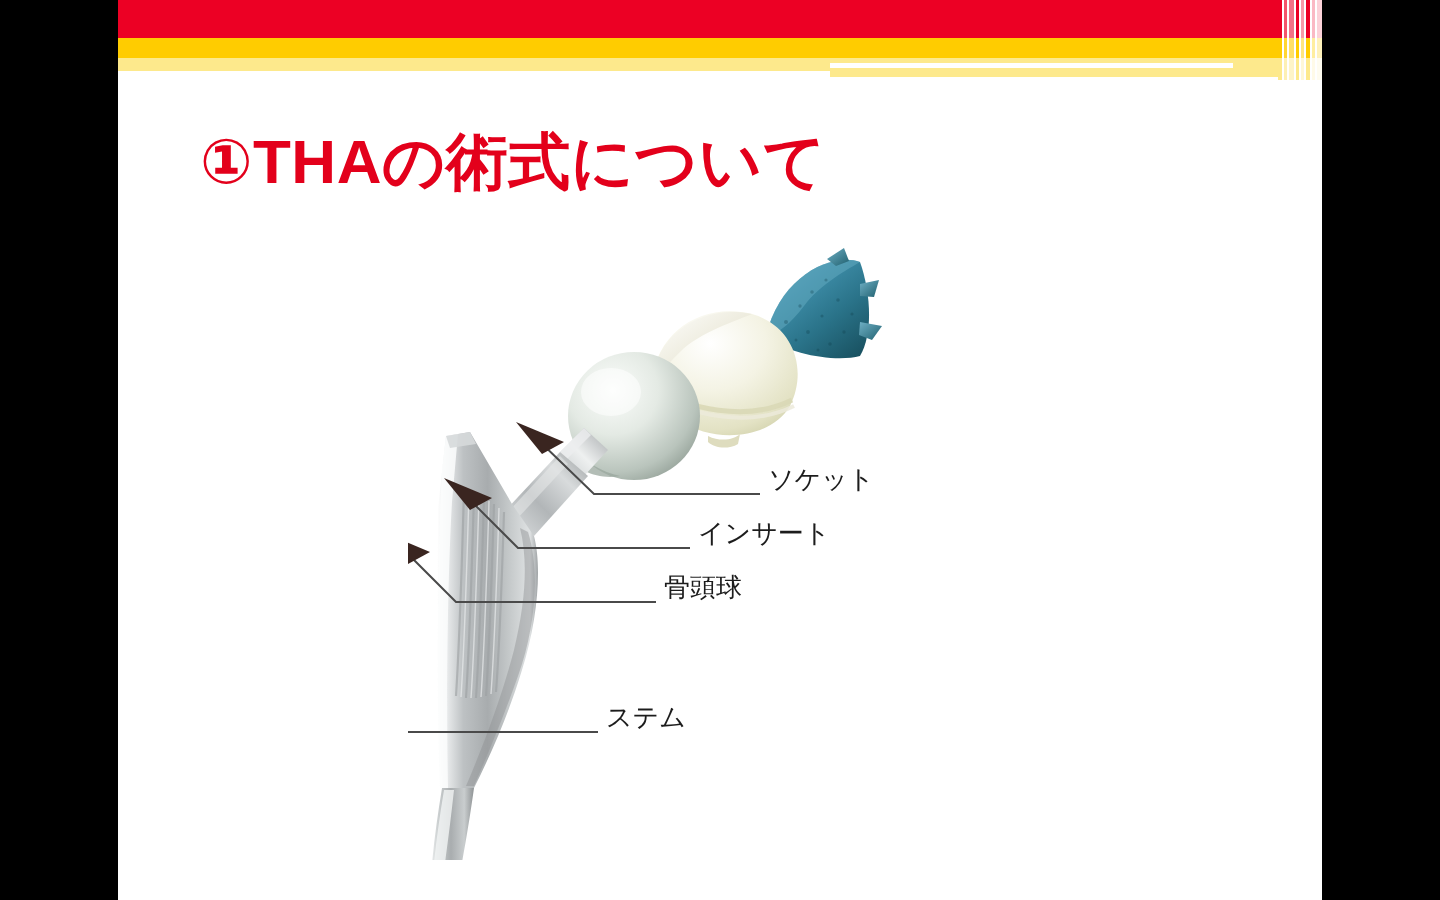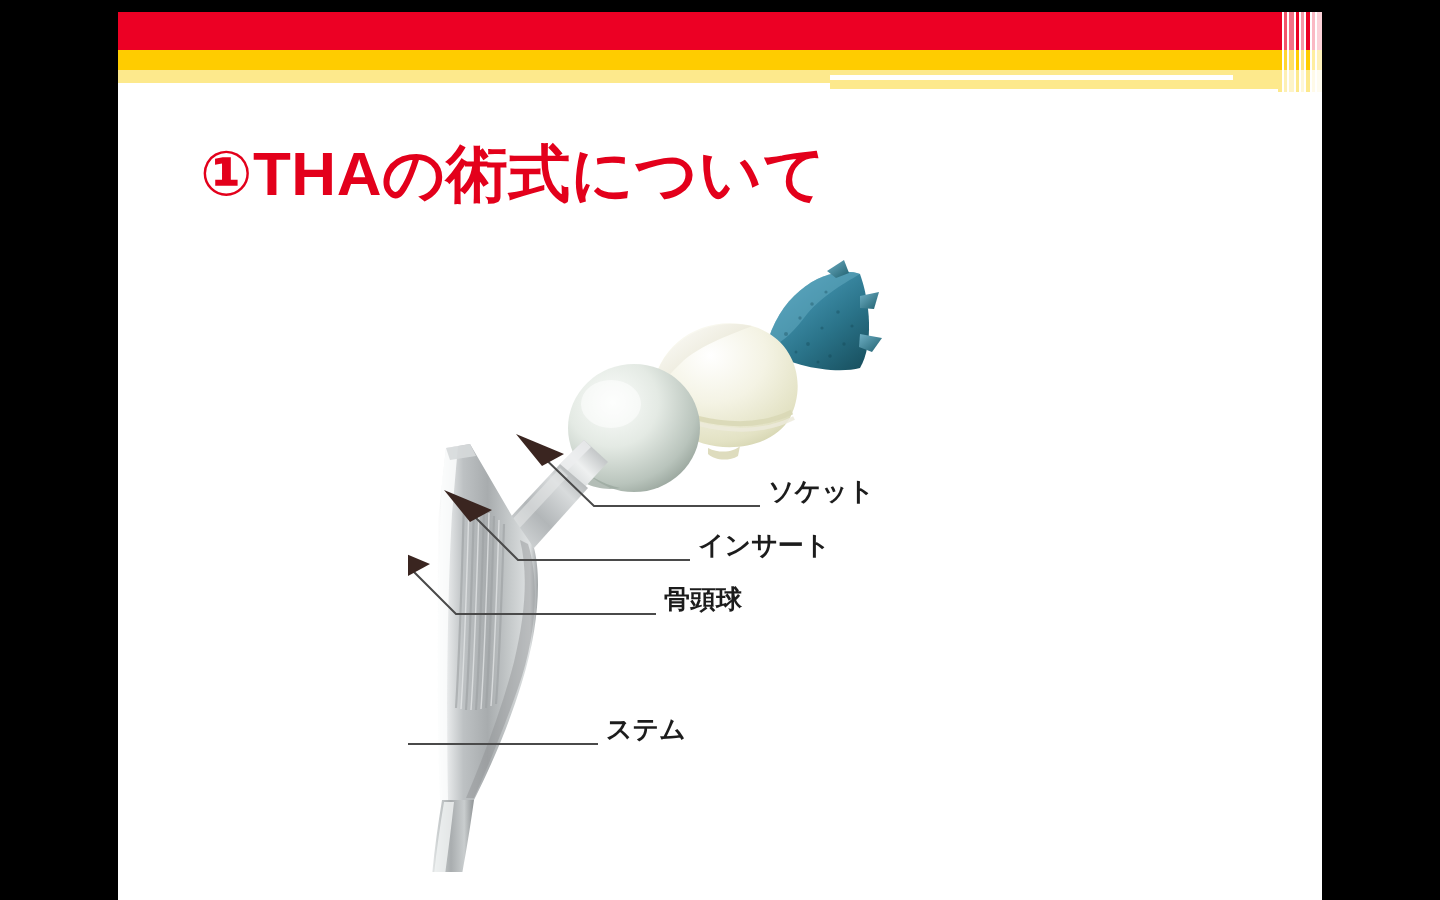--- a/index.html
+++ b/index.html
@@ -10,21 +10,21 @@
   body {
     width: 1440px;
     height: 900px;
     overflow: hidden;
     font-family: "Liberation Sans", "DejaVu Sans", sans-serif;
   }
 
   
   #slide-frame {
     position: absolute;
-    left: 0; top: 12px;
+    left: 0; top: 0;
     width: 1440px;
     height: 773px;
     background: #a21caf;
   }
 
   .letterbox-bar {
     position: absolute;
     top: 0;
     height: 900px;
     background: #000000;
@@ -123,21 +123,20 @@
     line-height: 1.15;
   }
 
   
   #implant-figure {
     position: absolute;
     left: 290px;
     top: 240px;
     width: 760px;
     height: 620px;
-    font-weight: bold;
   }
   #implant-svg { display: block; }
 
   .callout-text {
     font-family: "DejaVu Sans", "Liberation Sans", sans-serif;
     font-size: 26px;
     fill: #1c1c1c;
   }
 </style>
 </head>

